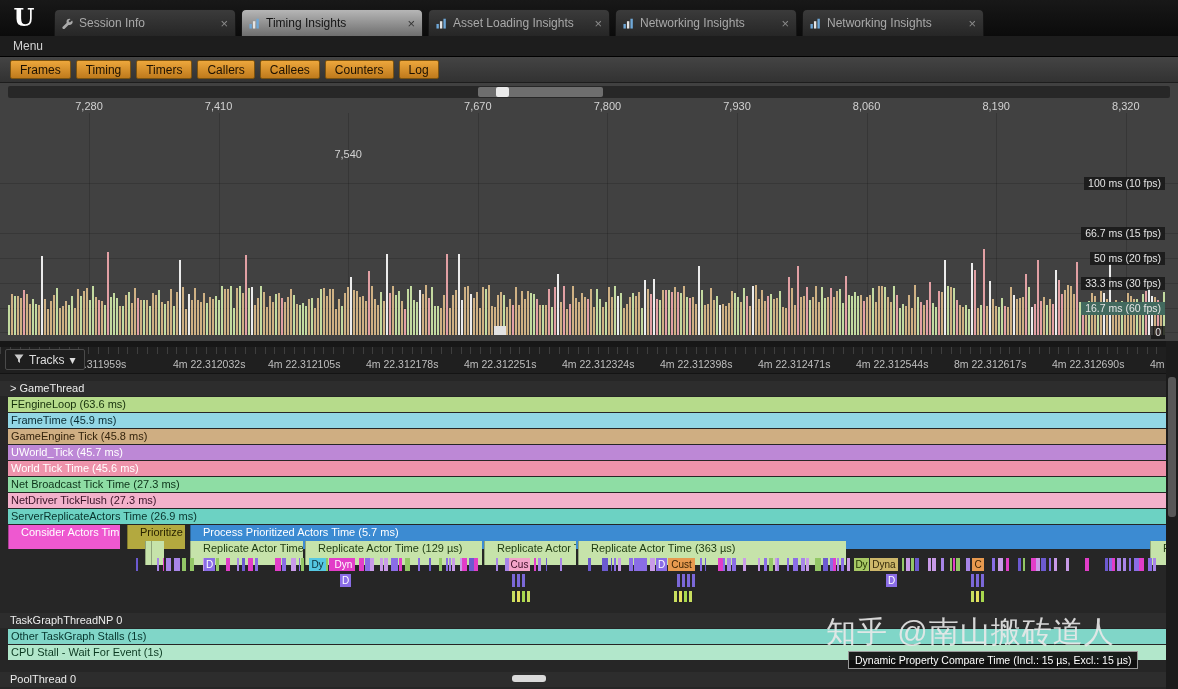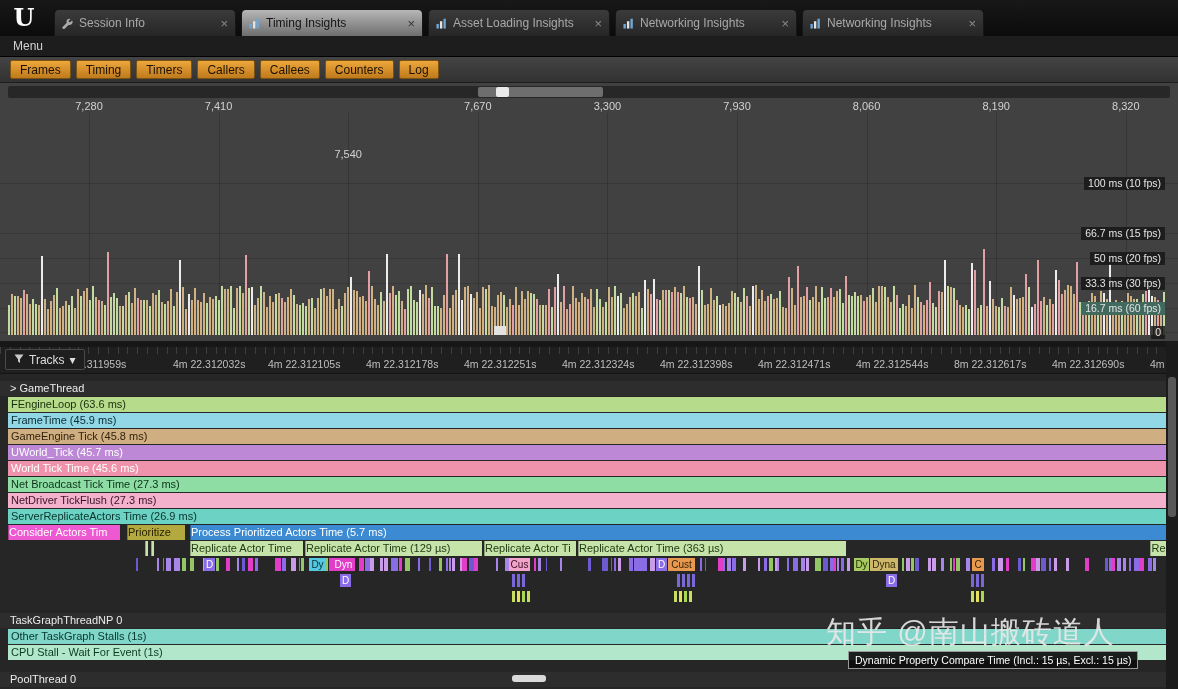--- a/index.html
+++ b/index.html
@@ -52,21 +52,21 @@
             background:repeating-linear-gradient(90deg,#3e3e3e 0 1px, transparent 1px 9.8px); }
   .rlabel { position:absolute; top:11px; font-size:10.5px; color:#bfbfbf; white-space:nowrap; }
   .tracksbtn { position:absolute; left:5px; top:8px; height:21px; padding:0 8px; background:#1e1e1e; border:1px solid #4a4a4a;
                border-radius:2px; color:#dddddd; font-size:12px; display:flex; align-items:center; gap:5px; z-index:6; cursor:pointer; }
   .rows { position:absolute; top:40px; left:0; right:12px; }
   .hrow { height:15px; margin-bottom:1px; background:#2d2d2d; color:#ececec; font-size:11px; line-height:15px;
           padding-left:10px; white-space:nowrap; overflow:hidden; }
   .trow { position:relative; height:16px; }
   .trow .bar { position:absolute; left:8px; right:0; top:0; height:15px; font-size:11px; line-height:15px;
                padding-left:3px; white-space:nowrap; overflow:hidden; }
-  .seg { position:absolute; top:0; height:15px; font-size:11px; line-height:15px; padding-left:0;
+  .seg { position:absolute; top:0; height:24px; font-size:11px; line-height:15px; padding-left:12px;
          white-space:nowrap; overflow:hidden; border-left:1px solid rgba(0,0,0,0.28); }
   .chip { position:absolute; top:1px; height:13px; font-size:10px; line-height:13px; text-align:center; overflow:hidden; z-index:2; }
   .noise { position:absolute; top:1px; height:13px; }
   .noise.sm { top:2px; height:11px; }
   .spacer { width:100%; }
 
   .vscroll { position:absolute; right:0; top:0; bottom:0; width:12px; background:#1b1b1b; }
   .vthumb { position:absolute; left:2px; width:8px; top:36px; height:140px; background:#575757; border-radius:3px; }
   .hthumb { position:absolute; left:512px; top:675px; width:34px; height:7px; background:#dadada; border-radius:3px; z-index:28; }
 
@@ -161,21 +161,21 @@
     <div class="selbox"></div>
   <div class="gridv" style="left: 89px;"></div>
       <div class="ftick" style="left: 89px;">7,280</div>
       <div class="gridv" style="left: 218.6px;"></div>
       <div class="ftick" style="left: 218.6px;">7,410</div>
       <div class="gridv" style="left: 348.2px;"></div>
       <div class="ftick" style="left: 348.2px; margin-top: 48px;">7,540</div>
       <div class="gridv" style="left: 477.8px;"></div>
       <div class="ftick" style="left: 477.8px;">7,670</div>
       <div class="gridv" style="left: 607.4px;"></div>
-      <div class="ftick" style="left: 607.4px;">3,300</div>
+      <div class="ftick" style="left: 607.4px;">7,800</div>
       <div class="gridv" style="left: 737px;"></div>
       <div class="ftick" style="left: 737px;">7,930</div>
       <div class="gridv" style="left: 866.6px;"></div>
       <div class="ftick" style="left: 866.6px;">8,060</div>
       <div class="gridv" style="left: 996.2px;"></div>
       <div class="ftick" style="left: 996.2px;">8,190</div>
       <div class="gridv" style="left: 1125.8px;"></div>
       <div class="ftick" style="left: 1125.8px;">8,320</div>
       <div class="gridh" style="top: 100px;"></div>
       <div class="fpslabel" style="top: 94px;">100 ms (10 fps)</div>

